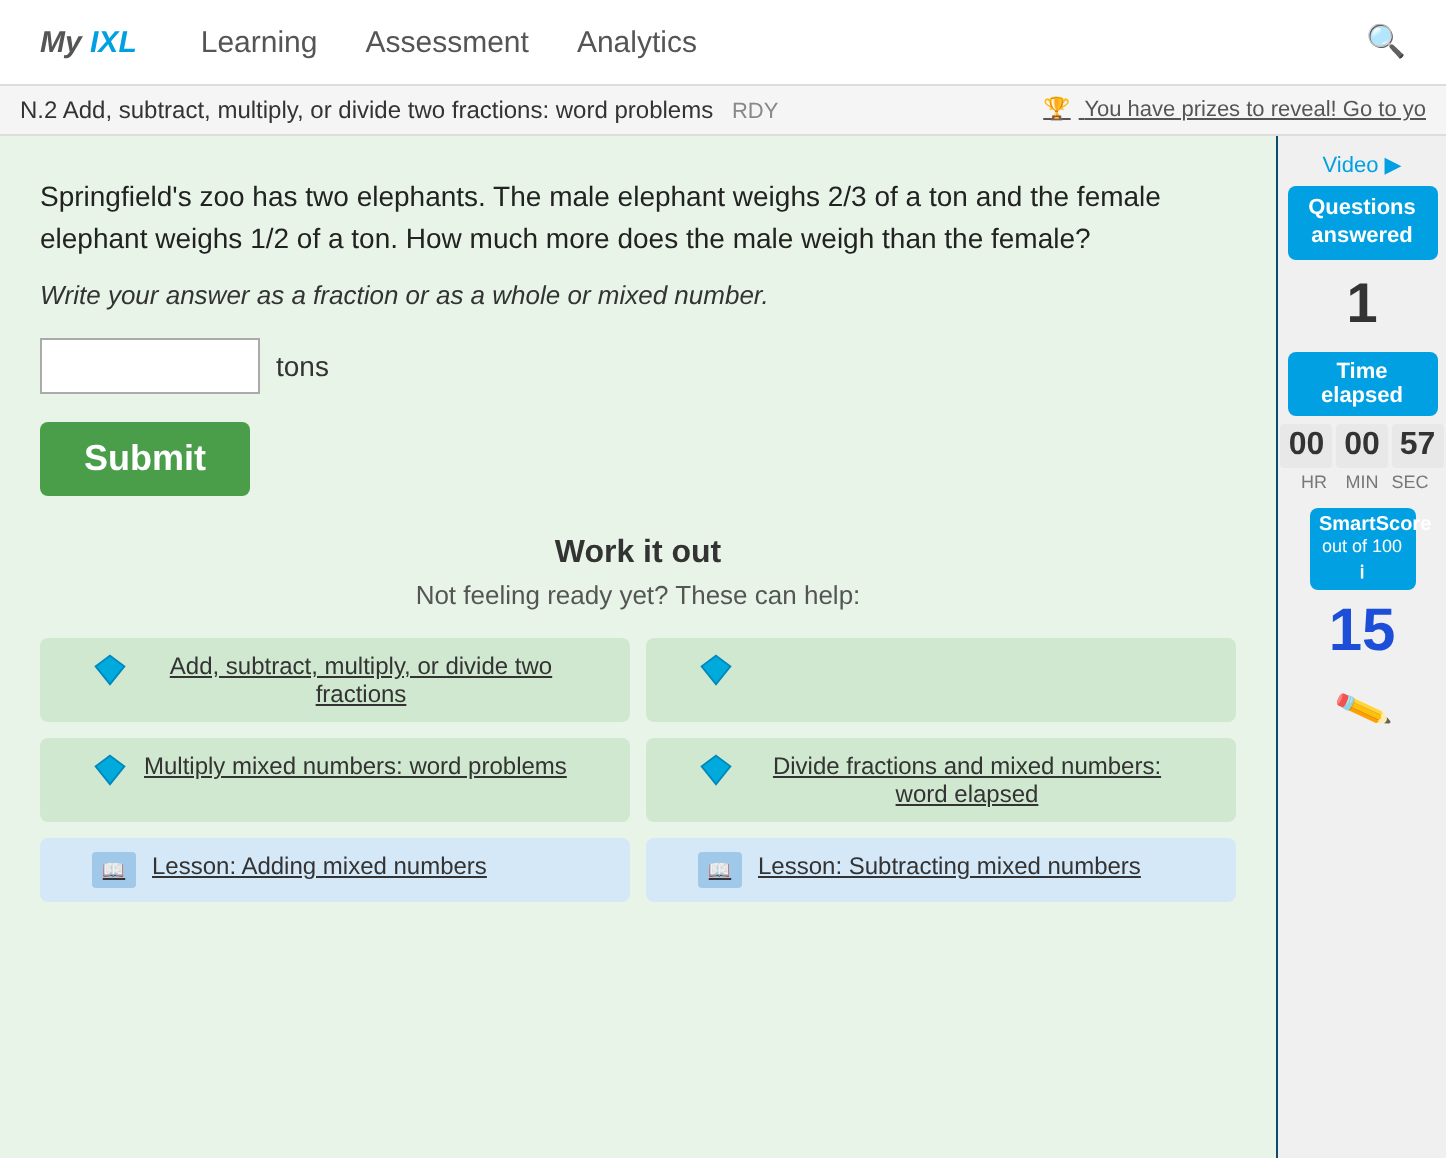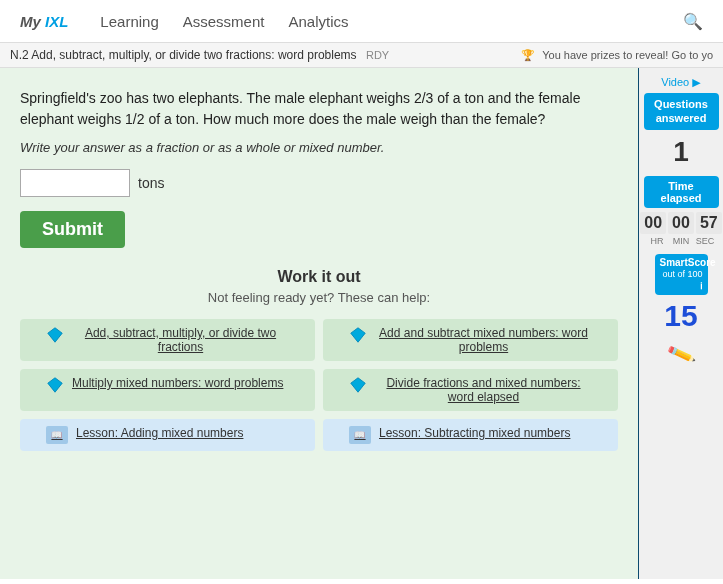--- a/index.html
+++ b/index.html
@@ -37,26 +37,26 @@
     }
 
     
     .breadcrumb-bar {
       background: #f5f5f5;
       border-bottom: 1px solid #ddd;
       padding: 5px 10px;
       font-size: 12px;
       color: #333;
       display: flex;
-      align-items: center;
       justify-content: space-between;
     }
     .breadcrumb-bar .prize-msg {
       font-size: 11px;
       color: #555;
+      text-decoration: underline;
     }
     .prize-icon { color: #f0a500; margin-right: 4px; }
 
     
     .main-area {
       display: flex;
       height: calc(584px - 43px - 30px);
     }
 
     
@@ -233,21 +233,21 @@
       font-size: 9px;
       color: #777;
       margin-bottom: 8px;
     }
     .timer-label { min-width: 22px; text-align: center; }
     .smart-score-box {
       background: #00a0e3;
       color: #fff;
       font-size: 10px;
       font-weight: bold;
-      text-align: right;
+      text-align: center;
       padding: 3px 5px;
       border-radius: 4px;
       width: 53px;
       margin-bottom: 4px;
     }
     .smart-score-num {
       font-size: 30px;
       font-weight: bold;
       color: #1d4ed8;
     }
@@ -303,21 +303,20 @@
         <div class="resource-item">
           <svg class="diamond-icon" viewBox="0 0 20 20">
             <polygon points="10,2 18,8 10,18 2,8" fill="#00aadd" stroke="#0088bb" stroke-width="1"></polygon>
           </svg>
           <span>Add, subtract, multiply, or divide two fractions</span>
         </div>
         <div class="resource-item">
           <svg class="diamond-icon" viewBox="0 0 20 20">
             <polygon points="10,2 18,8 10,18 2,8" fill="#00aadd" stroke="#0088bb" stroke-width="1"></polygon>
           </svg>
-          <span>Add and subtract mixed numbers: word problems</span>
         </div>
 
         <div class="resource-item">
           <svg class="diamond-icon" viewBox="0 0 20 20">
             <polygon points="10,2 18,8 10,18 2,8" fill="#00aadd" stroke="#0088bb" stroke-width="1"></polygon>
           </svg>
           <span>Multiply mixed numbers: word problems</span>
         </div>
         <div class="resource-item">
           <svg class="diamond-icon" viewBox="0 0 20 20">

